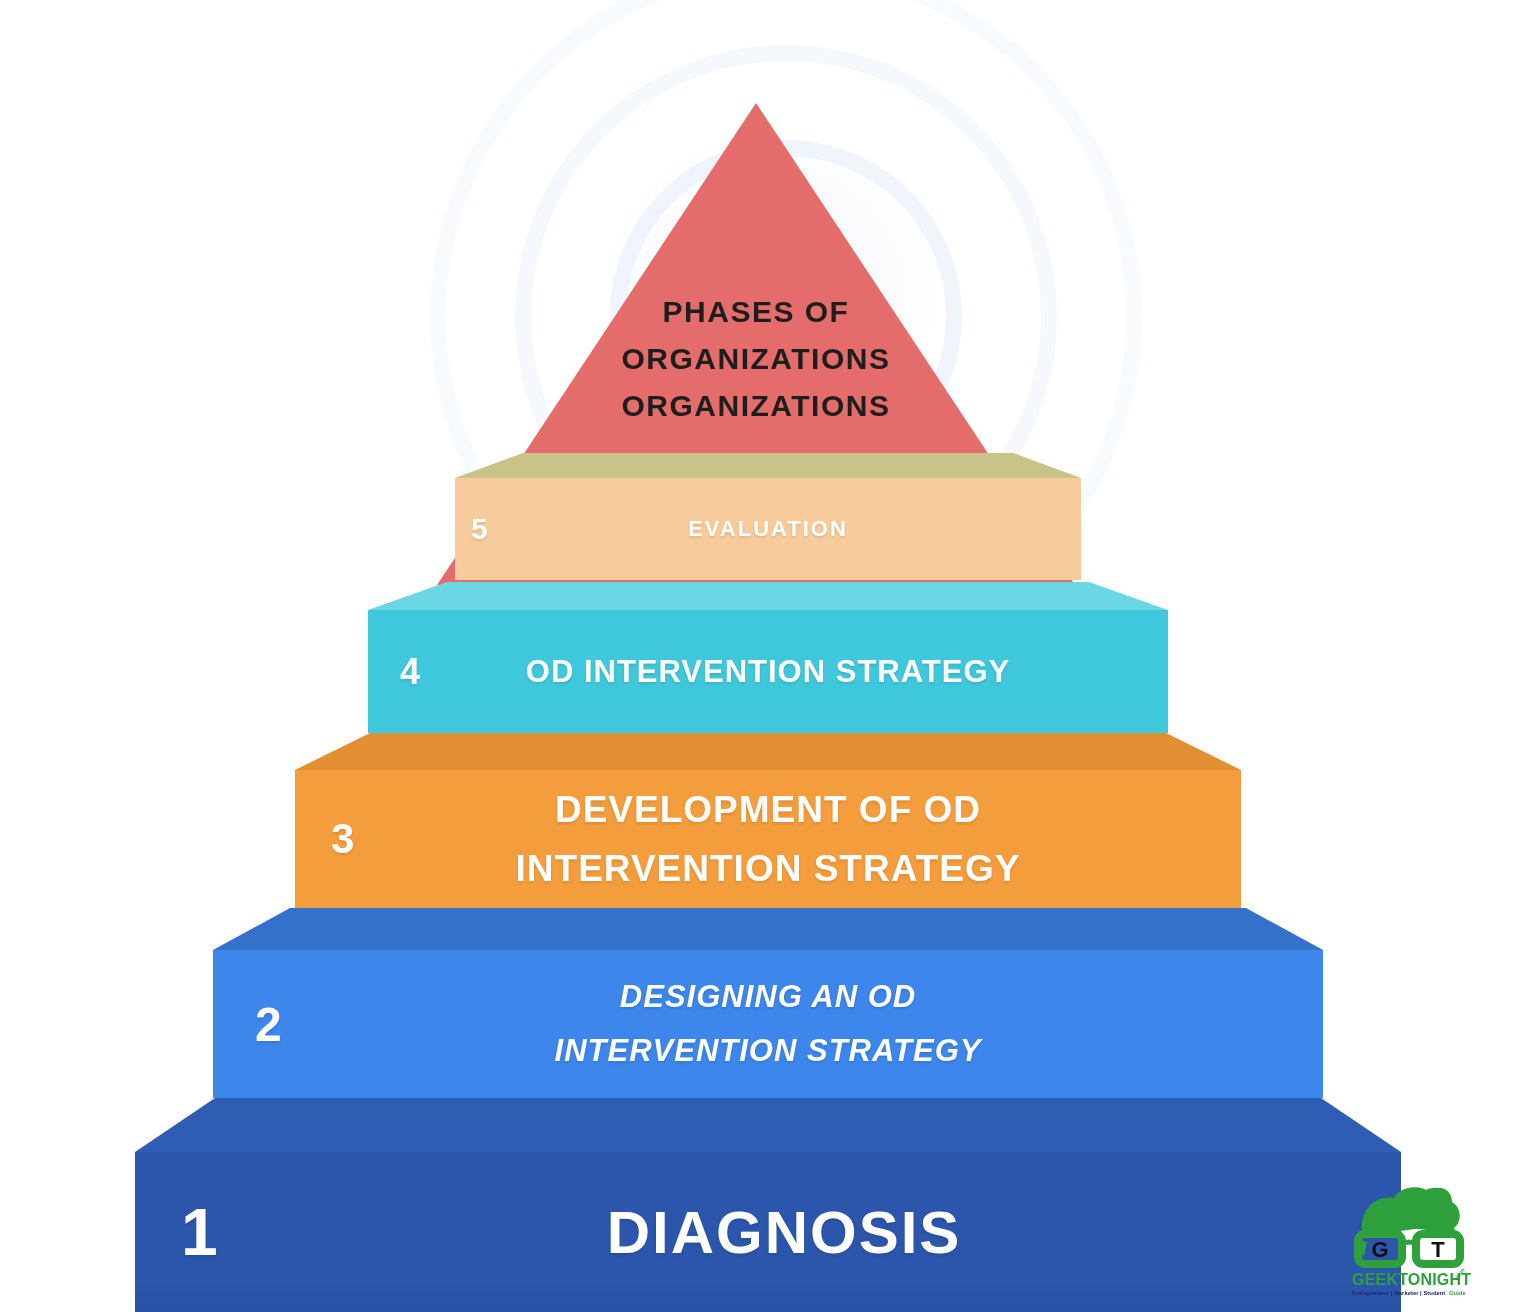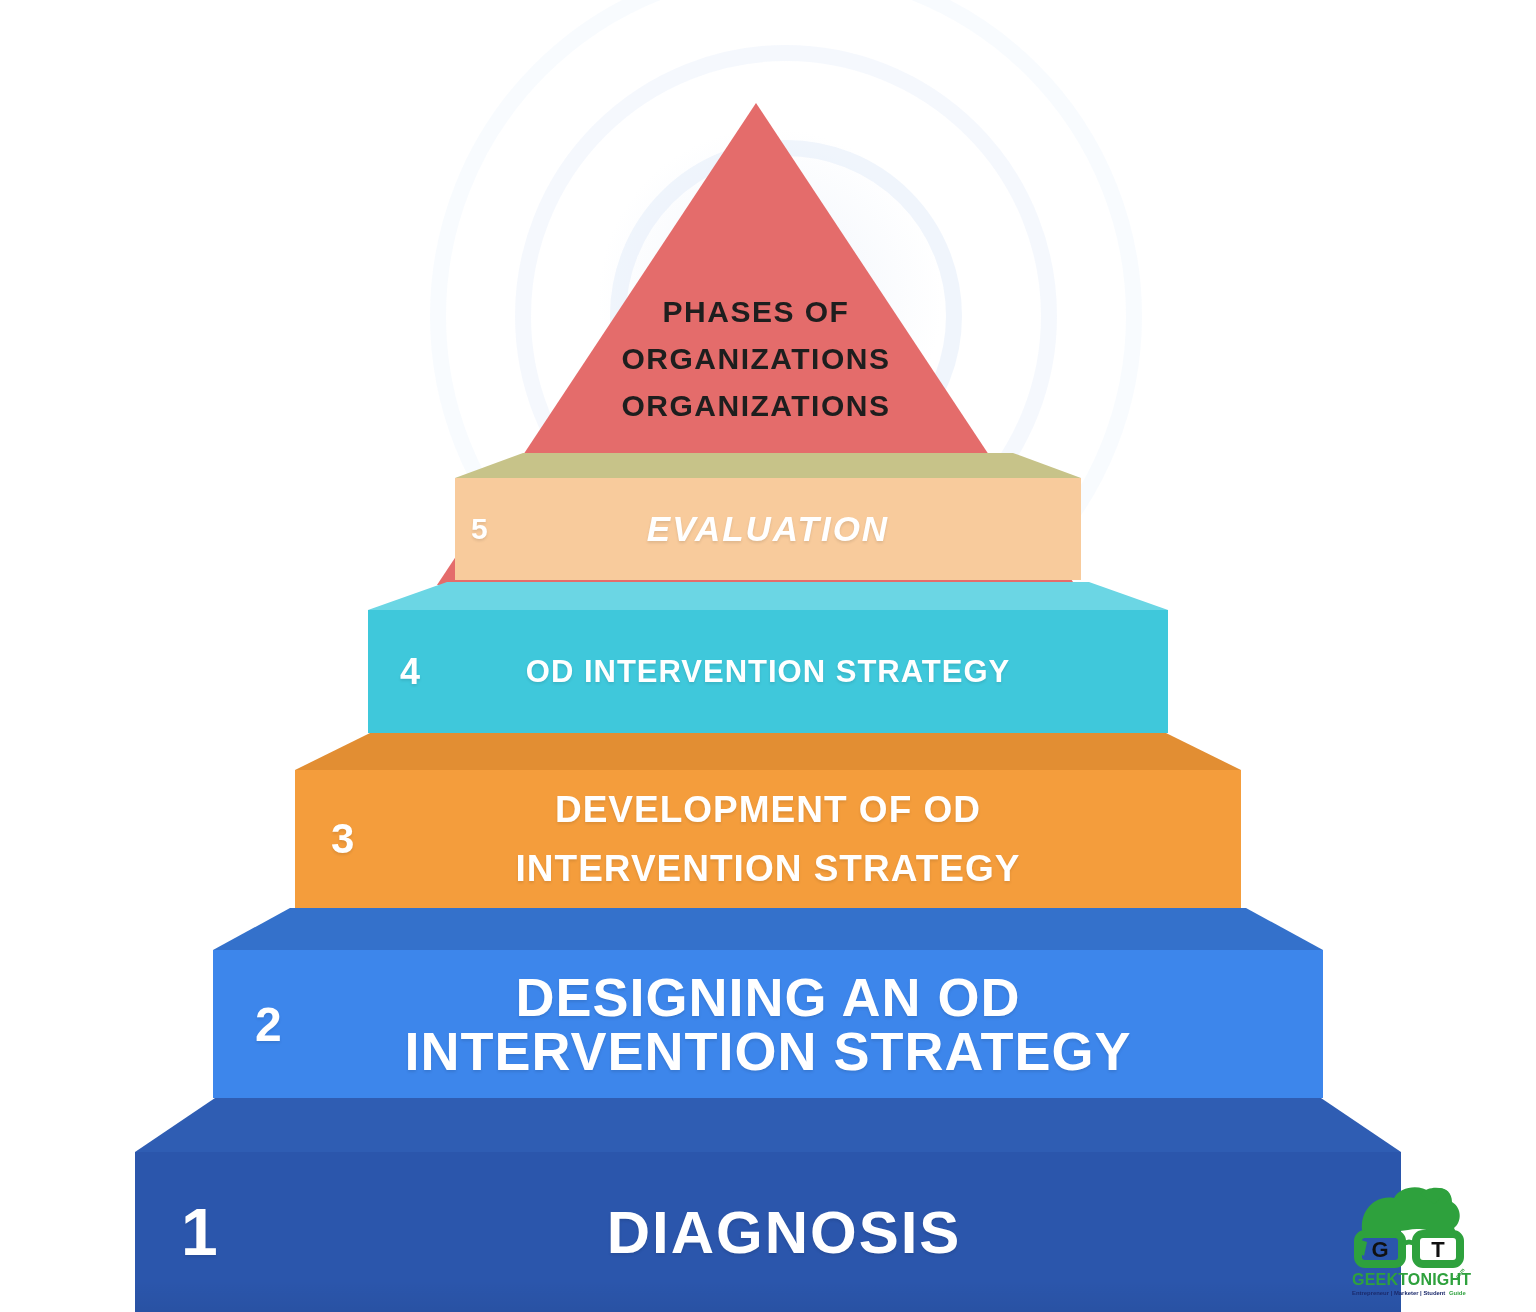--- a/index.html
+++ b/index.html
@@ -39,36 +39,36 @@
   }
   .label .line:empty{display:none;}
   .num{
     position:absolute;top:50%;transform:translateY(-50%);
     font-weight:700;text-shadow:0 2px 3px rgba(0,0,0,0.10);
   }
 
   
   .top5{left:455px;top:453px;width:626px;height:25px;clip-path:polygon(68px 0,558px 0,626px 25px,0 25px);}
   .front5{left:455px;top:478px;width:626px;height:102px;}
-  .front5 .label{font-size:35px;letter-spacing:2px;font-style:italic;}
+  .front5 .label{font-size:22px;letter-spacing:2px;}
   .front5 .num{left:16px;font-size:30px;}
   
   .top4{left:368px;top:582px;width:800px;height:28px;clip-path:polygon(79px 0,721px 0,800px 28px,0 28px);}
   .front4{left:368px;top:610px;width:800px;height:123px;}
   .front4 .label{font-size:31px;line-height:39px;letter-spacing:1px;}
   .front4 .num{left:32px;font-size:36px;}
   
   .top3{left:295px;top:733px;width:946px;height:37px;clip-path:polygon(75px 0,871px 0,946px 37px,0 37px);}
   .front3{left:295px;top:770px;width:946px;height:138px;}
   .front3 .label{font-size:37px;line-height:47px;letter-spacing:1px;gap:12px;}
   .front3 .num{left:36px;font-size:42px;}
   
   .top2{left:213px;top:908px;width:1110px;height:42px;clip-path:polygon(77px 0,1033px 0,1110px 42px,0 42px);}
   .front2{left:213px;top:950px;width:1110px;height:148px;}
-  .front2 .label{font-size:54px;line-height:54px;letter-spacing:1px;}
+  .front2 .label{font-size:31px;line-height:54px;letter-spacing:1px;font-style:italic;}
   .front2 .num{left:42px;font-size:48px;}
   
   .top1{left:135px;top:1098px;width:1266px;height:54px;clip-path:polygon(80px 0,1186px 0,1266px 54px,0 54px);}
   .front1{left:135px;top:1152px;width:1266px;height:160px;background-image:linear-gradient(to bottom, rgba(0,0,0,0) 80%, rgba(0,0,0,0.05));}
   .front1 .label{font-size:60px;letter-spacing:2px;margin-left:32px;}
   .front1 .num{left:46px;font-size:66px;}
 
   .logo{position:absolute;left:1350px;top:1182px;width:122px;height:128px;}
 </style>
 </head>

